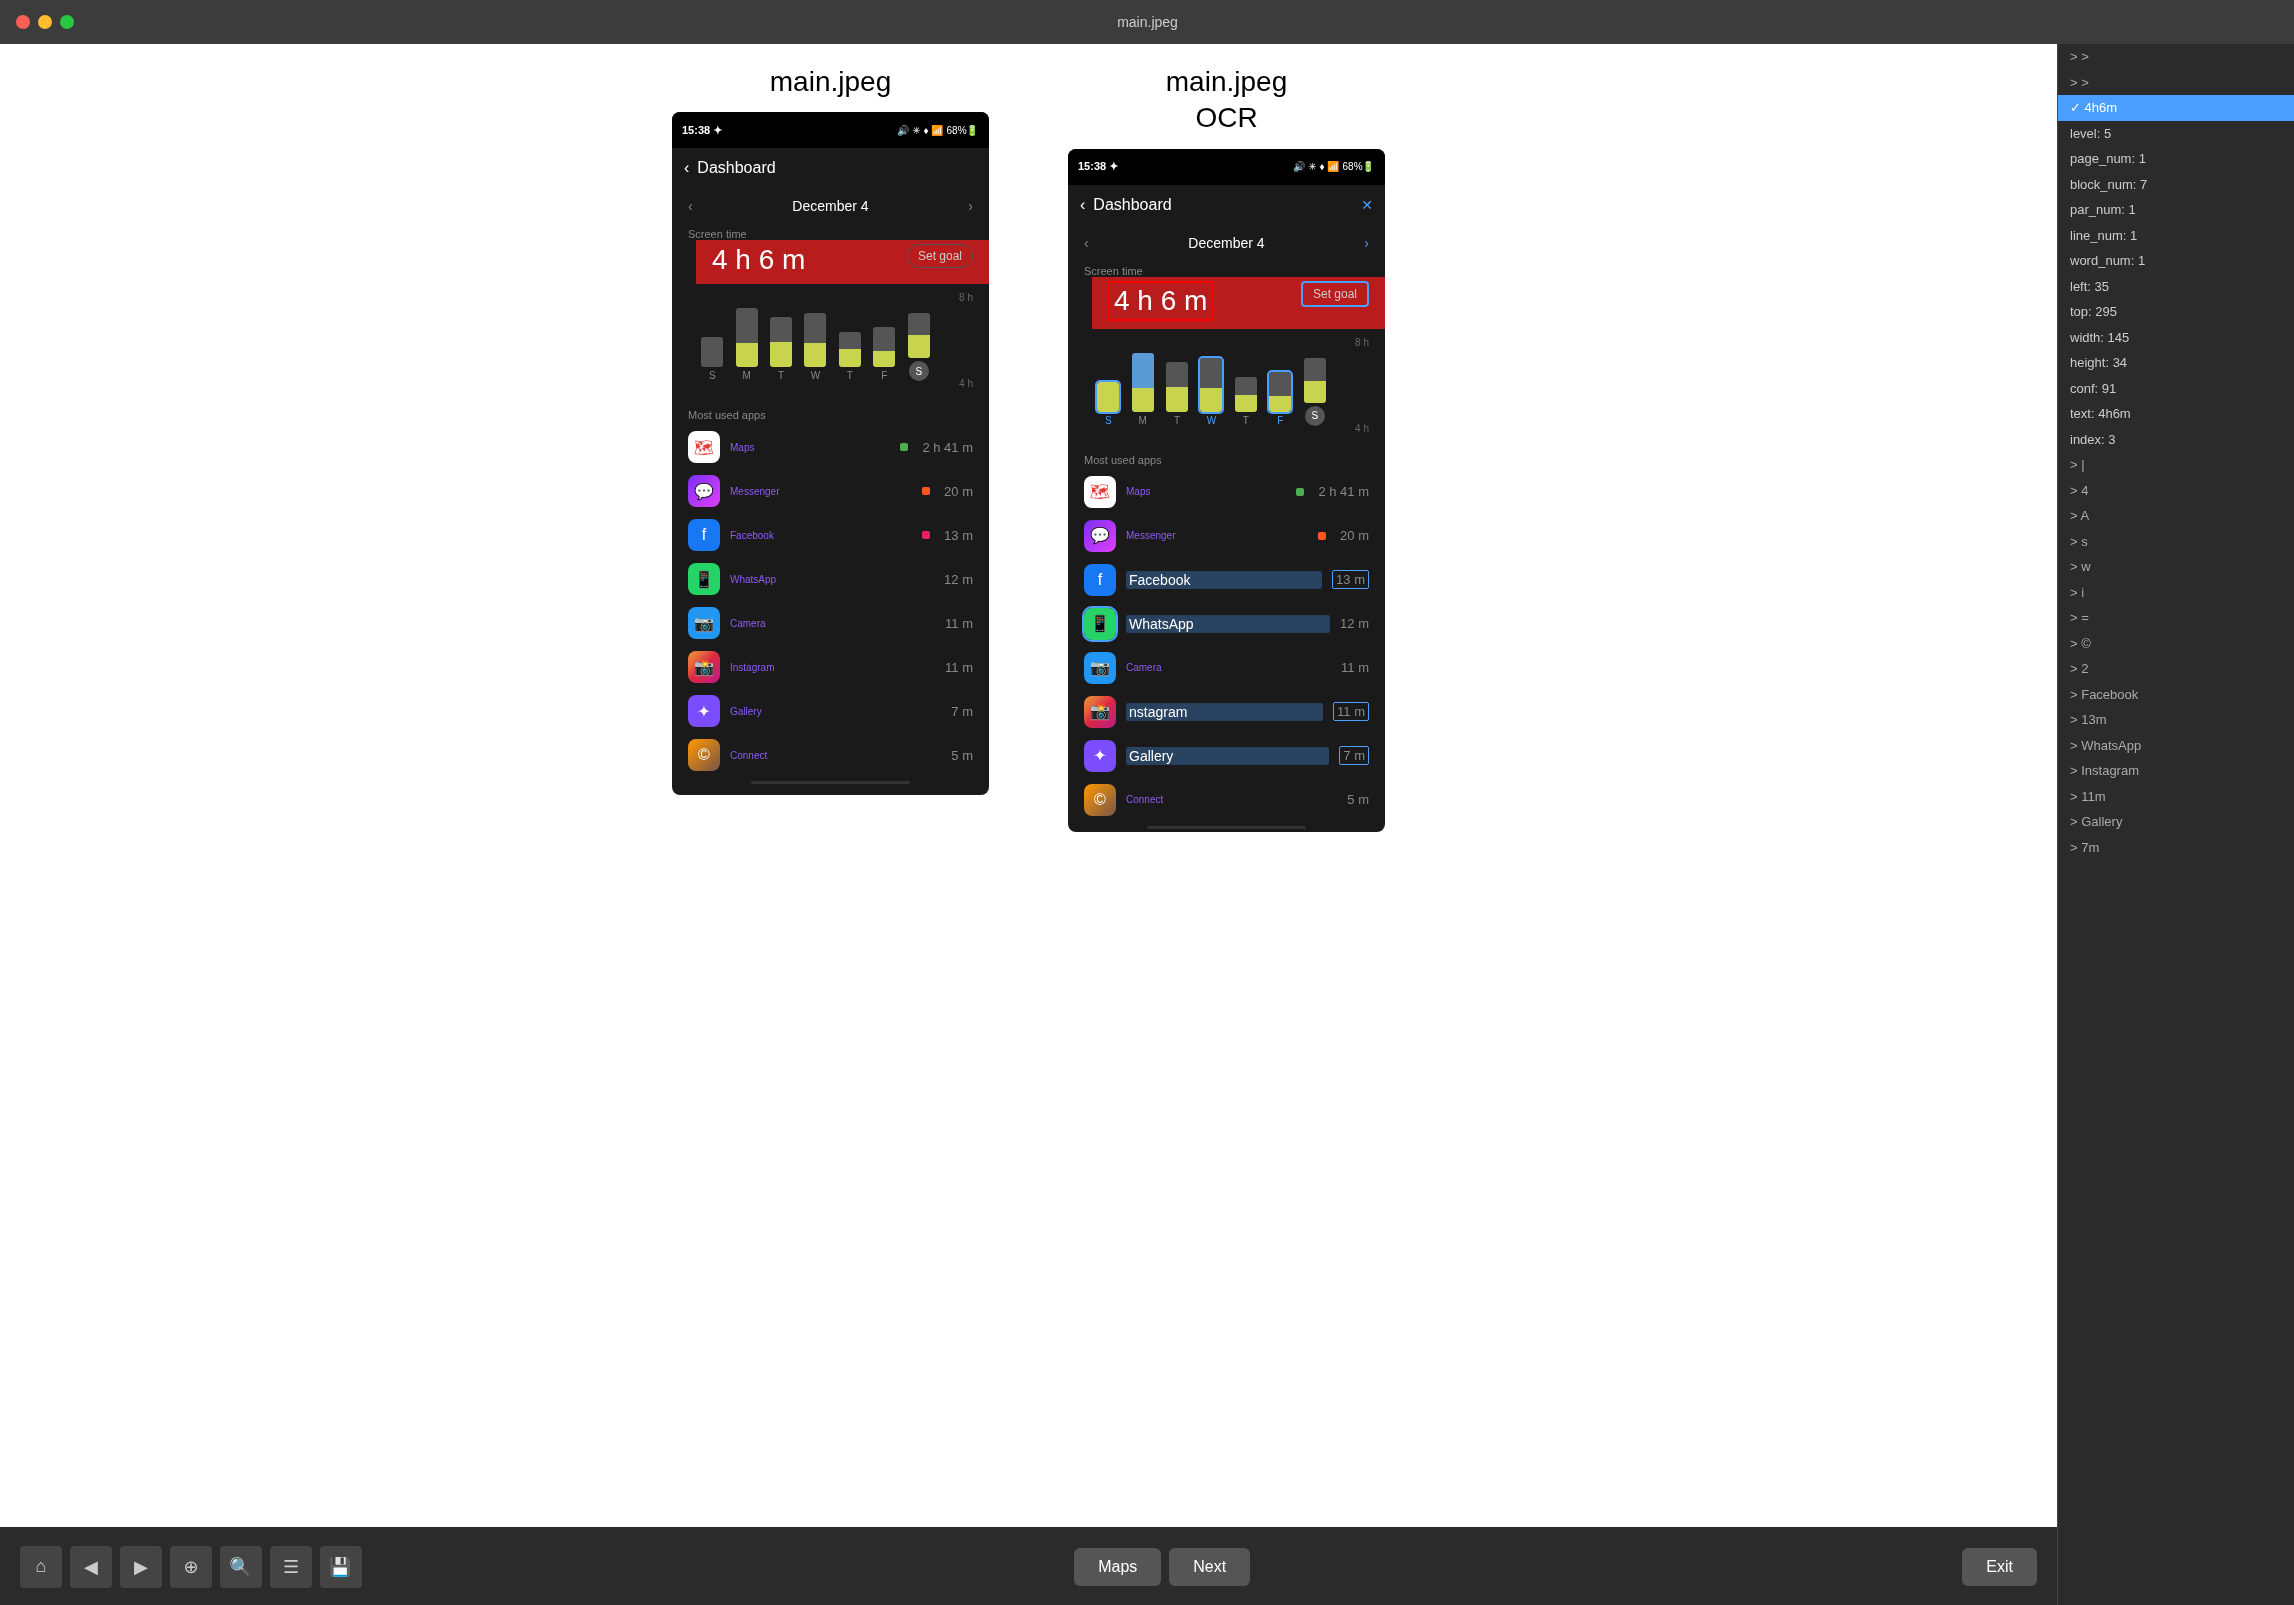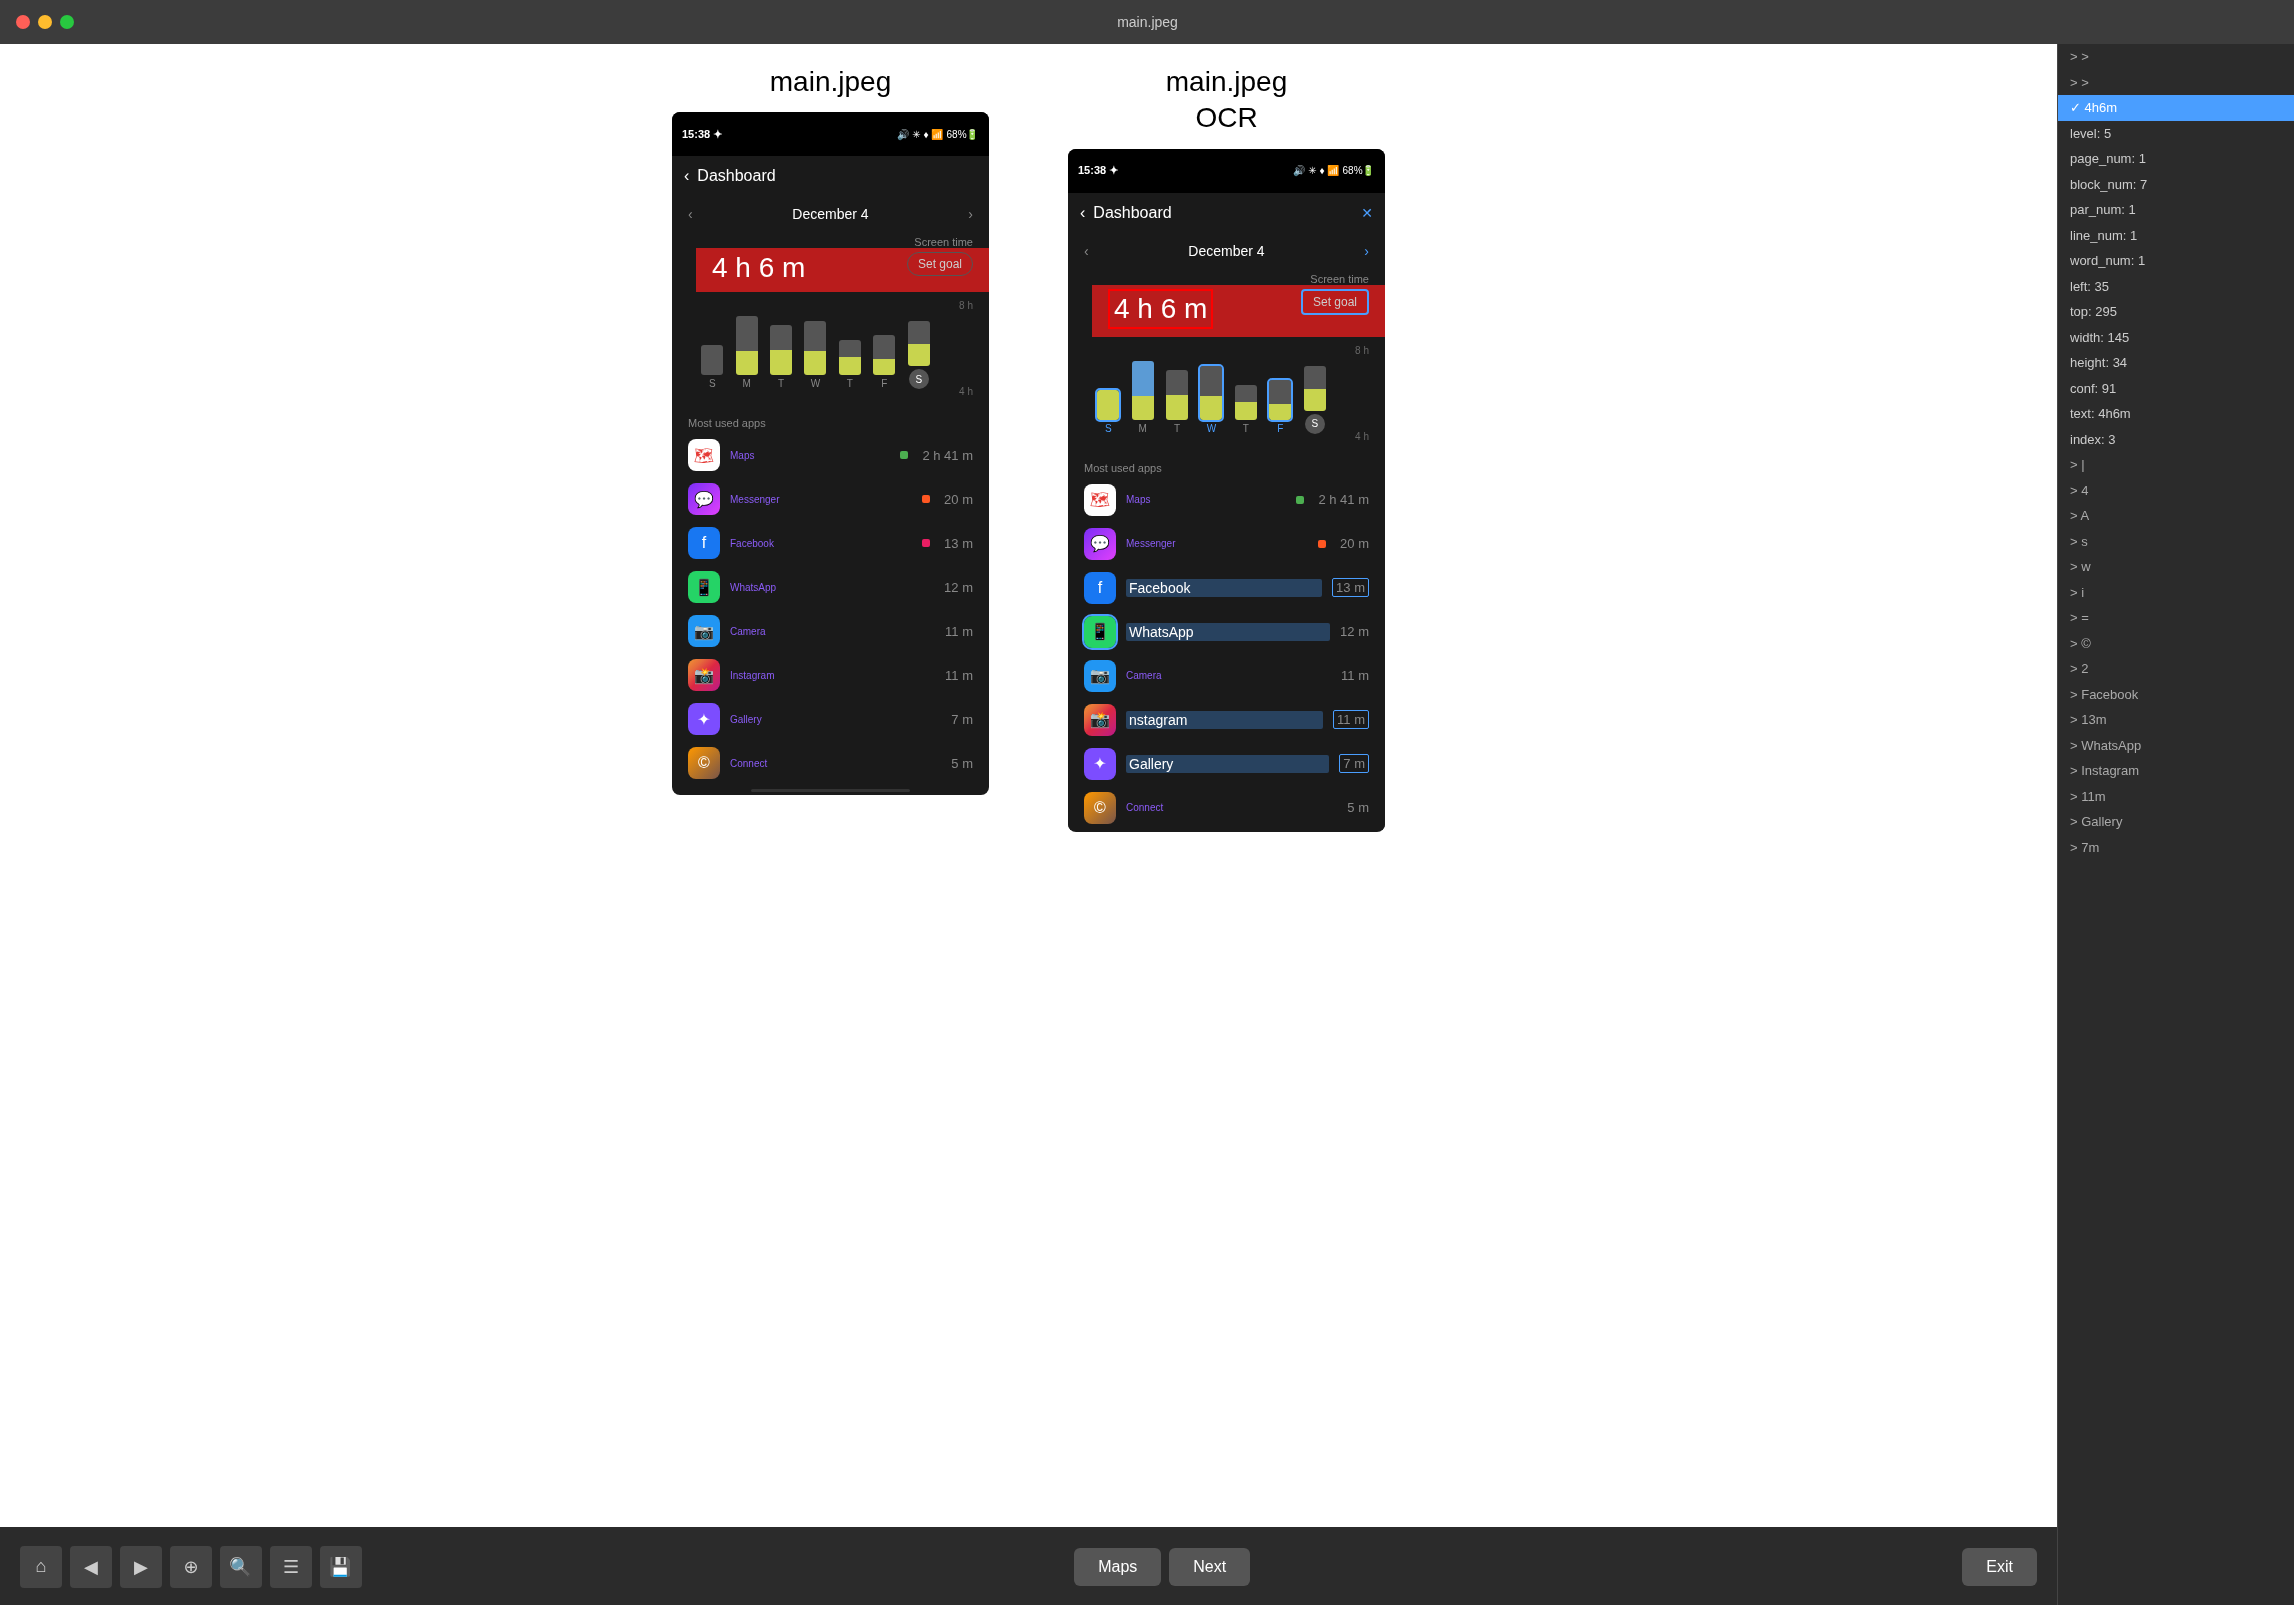--- a/index.html
+++ b/index.html
@@ -91,21 +91,21 @@
       height: 683px;
       background: #1a1a1a;
       border-radius: 8px;
       overflow: hidden;
       position: relative;
       flex-shrink: 0;
     }
 
     .phone-status-bar {
       background: #000;
-      height: 44px;
+      height: 36px;
       display: flex;
       align-items: center;
       justify-content: space-between;
       padding: 0 10px;
     }
     .phone-status-time {
       color: #fff;
       font-size: 11px;
       font-weight: 600;
     }
@@ -151,21 +151,20 @@
     .phone-date-arrow-blue {
       color: #4a9eff;
       font-size: 14px;
     }
 
     .phone-screen-time-label {
       color: #888;
       font-size: 11px;
       padding: 4px 16px 0;
       background: #1a1a1a;
-      text-align: right;
     }
 
     .phone-time-row {
       background: #b91c1c;
       padding: 4px 16px 8px;
       display: flex;
       align-items: flex-start;
       justify-content: space-between;
       margin-left: 24px;
     }

